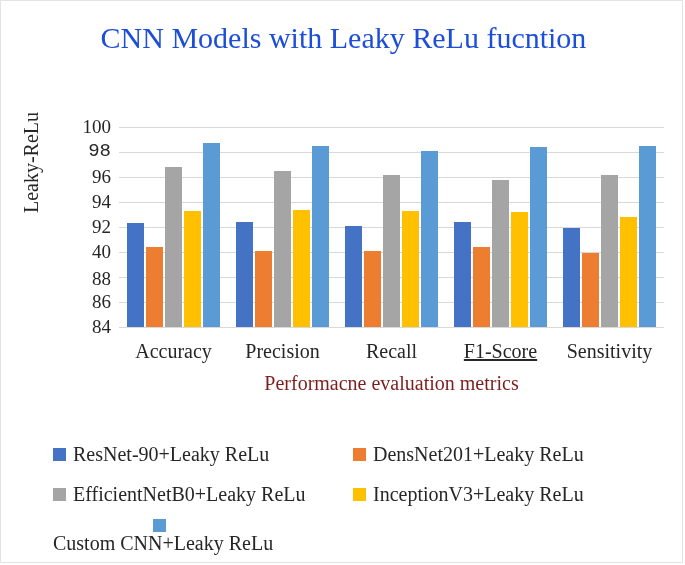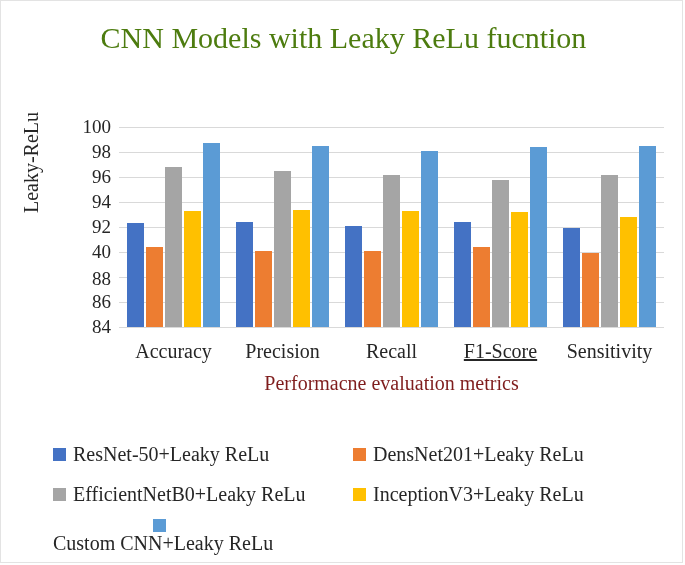--- a/index.html
+++ b/index.html
@@ -24,21 +24,21 @@
 
   
   #chart-title {
     position: absolute;
     left: 60px;
     top: 18px;
     width: 565px;
     text-align: center;
     font-size: 30px;
     line-height: 38px;
-    color: #4d7c0f;
+    color: #1d4ed8;
     font-family: "Liberation Serif", serif;
     font-weight: normal;
   }
 
   
   #plot-area {
     position: absolute;
     left: 118px;
     top: 126px;
     width: 545px;
@@ -162,21 +162,21 @@
 </head>
 <body>
 
 <div id="chart-frame">
 
   <div id="chart-title">CNN Models with Leaky ReLu fucntion</div>
 
   <div id="y-axis-title">Leaky-ReLu</div>
   <div id="y-ticks">
       <div class="ytick" style="top: 0px;">100</div>
-      <div class="ytick" style="top: 25px;">98</div>
+      <div class="ytick" style="top: 25px; font-family: Liberation Mono, monospace;">98</div>
       <div class="ytick" style="top: 50px;">96</div>
       <div class="ytick" style="top: 75px;">94</div>
       <div class="ytick" style="top: 100px;">92</div>
       <div class="ytick" style="top: 125px;">40</div>
       <div class="ytick" style="top: 152px;">88</div>
       <div class="ytick" style="top: 175px;">86</div>
       <div class="ytick" style="top: 200px;">84</div>
     </div>
 
   <div id="plot-area">
@@ -233,21 +233,21 @@
       <div class="xtick" style="left: 218px; width: 109px;">Recall</div>
       <div class="xtick" style="left: 327px; width: 109px; text-decoration: underline;">F1-Score</div>
       <div class="xtick" style="left: 436px; width: 109px;">Sensitivity</div>
     </div>
   <div id="x-axis-title">Performacne evaluation metrics</div>
 
   <div id="legend">
       <div class="legend-row">
         <div class="legend-item" style="left: 0px;">
           <span class="swatch" style="background: rgb(68, 114, 196);"></span>
-          <span class="legend-label">ResNet-50+Leaky ReLu</span>
+          <span class="legend-label">ResNet-90+Leaky ReLu</span>
         </div>
         <div class="legend-item" style="left: 300px;">
           <span class="swatch" style="background: rgb(237, 125, 49);"></span>
           <span class="legend-label">DensNet201+Leaky ReLu</span>
         </div>
       </div>
       <div class="legend-row">
         <div class="legend-item" style="left: 0px;">
           <span class="swatch" style="background: rgb(165, 165, 165);"></span>
           <span class="legend-label">EfficientNetB0+Leaky ReLu</span>

